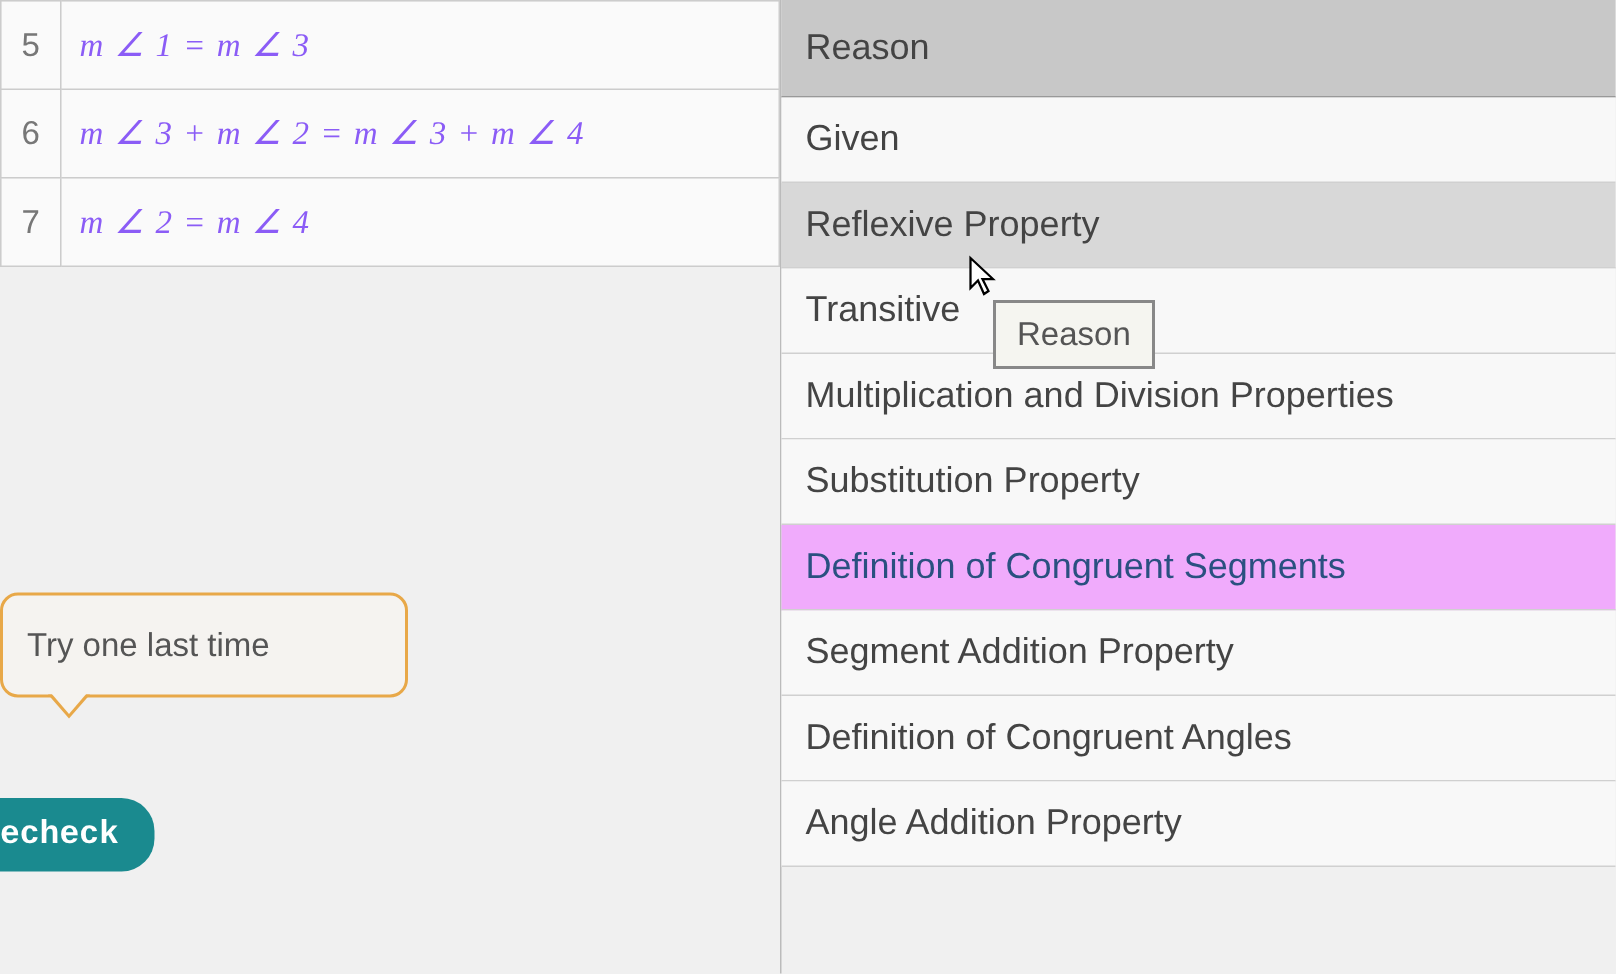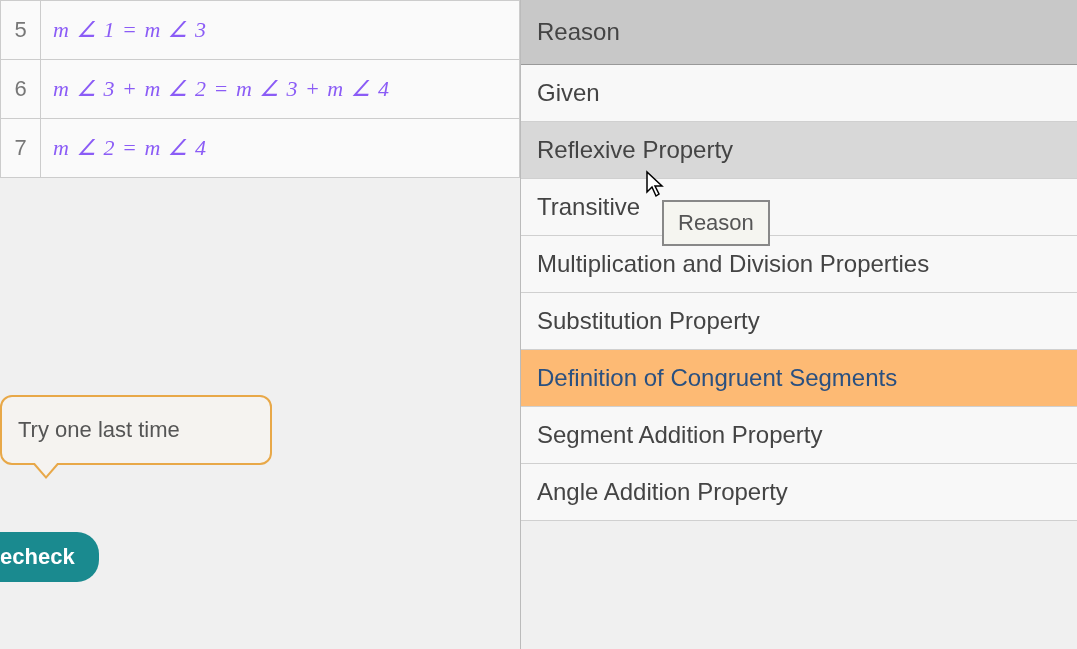--- a/index.html
+++ b/index.html
@@ -84,20 +84,21 @@
       left: 0;
       top: 532px;
       background: #1a8a8f;
       color: #fff;
       font-size: 22px;
       font-weight: 600;
       padding: 12px 24px 12px 0;
       border: none;
       border-radius: 0 22px 22px 0;
       cursor: pointer;
+      font-family: Liberation Mono, monospace;
     }
     .right-panel {
       flex: 1;
       position: relative;
       border-left: 1px solid #bbb;
     }
     .dropdown-header {
       background: #c8c8c8;
       padding: 18px 16px;
       font-size: 24px;
@@ -112,21 +113,21 @@
       font-size: 24px;
       color: #444;
       border-bottom: 1px solid #d0d0d0;
       background: #f8f8f8;
       cursor: pointer;
     }
     .dropdown-list li.hovered {
       background: #d8d8d8;
     }
     .dropdown-list li.selected {
-      background: #fdba74;
+      background: #f0abfc;
       color: #2a5080;
     }
     .cursor-icon {
       position: absolute;
       left: 645px;
       top: 170px;
       pointer-events: none;
       z-index: 10;
     }
     .tooltip-box {
@@ -176,20 +177,21 @@
   <div class="right-panel">
     <div class="dropdown-header">Reason</div>
     <ul class="dropdown-list">
       <li>Given</li>
       <li class="hovered">Reflexive Property</li>
       <li class="transitive-partial">Transitive</li>
       <li>Multiplication and Division Properties</li>
       <li>Substitution Property</li>
       <li class="selected">Definition of Congruent Segments</li>
       <li>Segment Addition Property</li>
+      <li>Definition of Congruent Angles</li>
       <li>Angle Addition Property</li>
     </ul>
   </div>
 </div>
 
 <svg class="cursor-icon" width="22" height="28" viewBox="0 0 22 28">
   <path d="M 2 2 L 2 22 L 7 17 L 11 26 L 14 24 L 10 16 L 17 16 Z" fill="#fff" stroke="#000" stroke-width="1.5"></path>
 </svg>
 
 <div class="tooltip-box">Reason</div>

